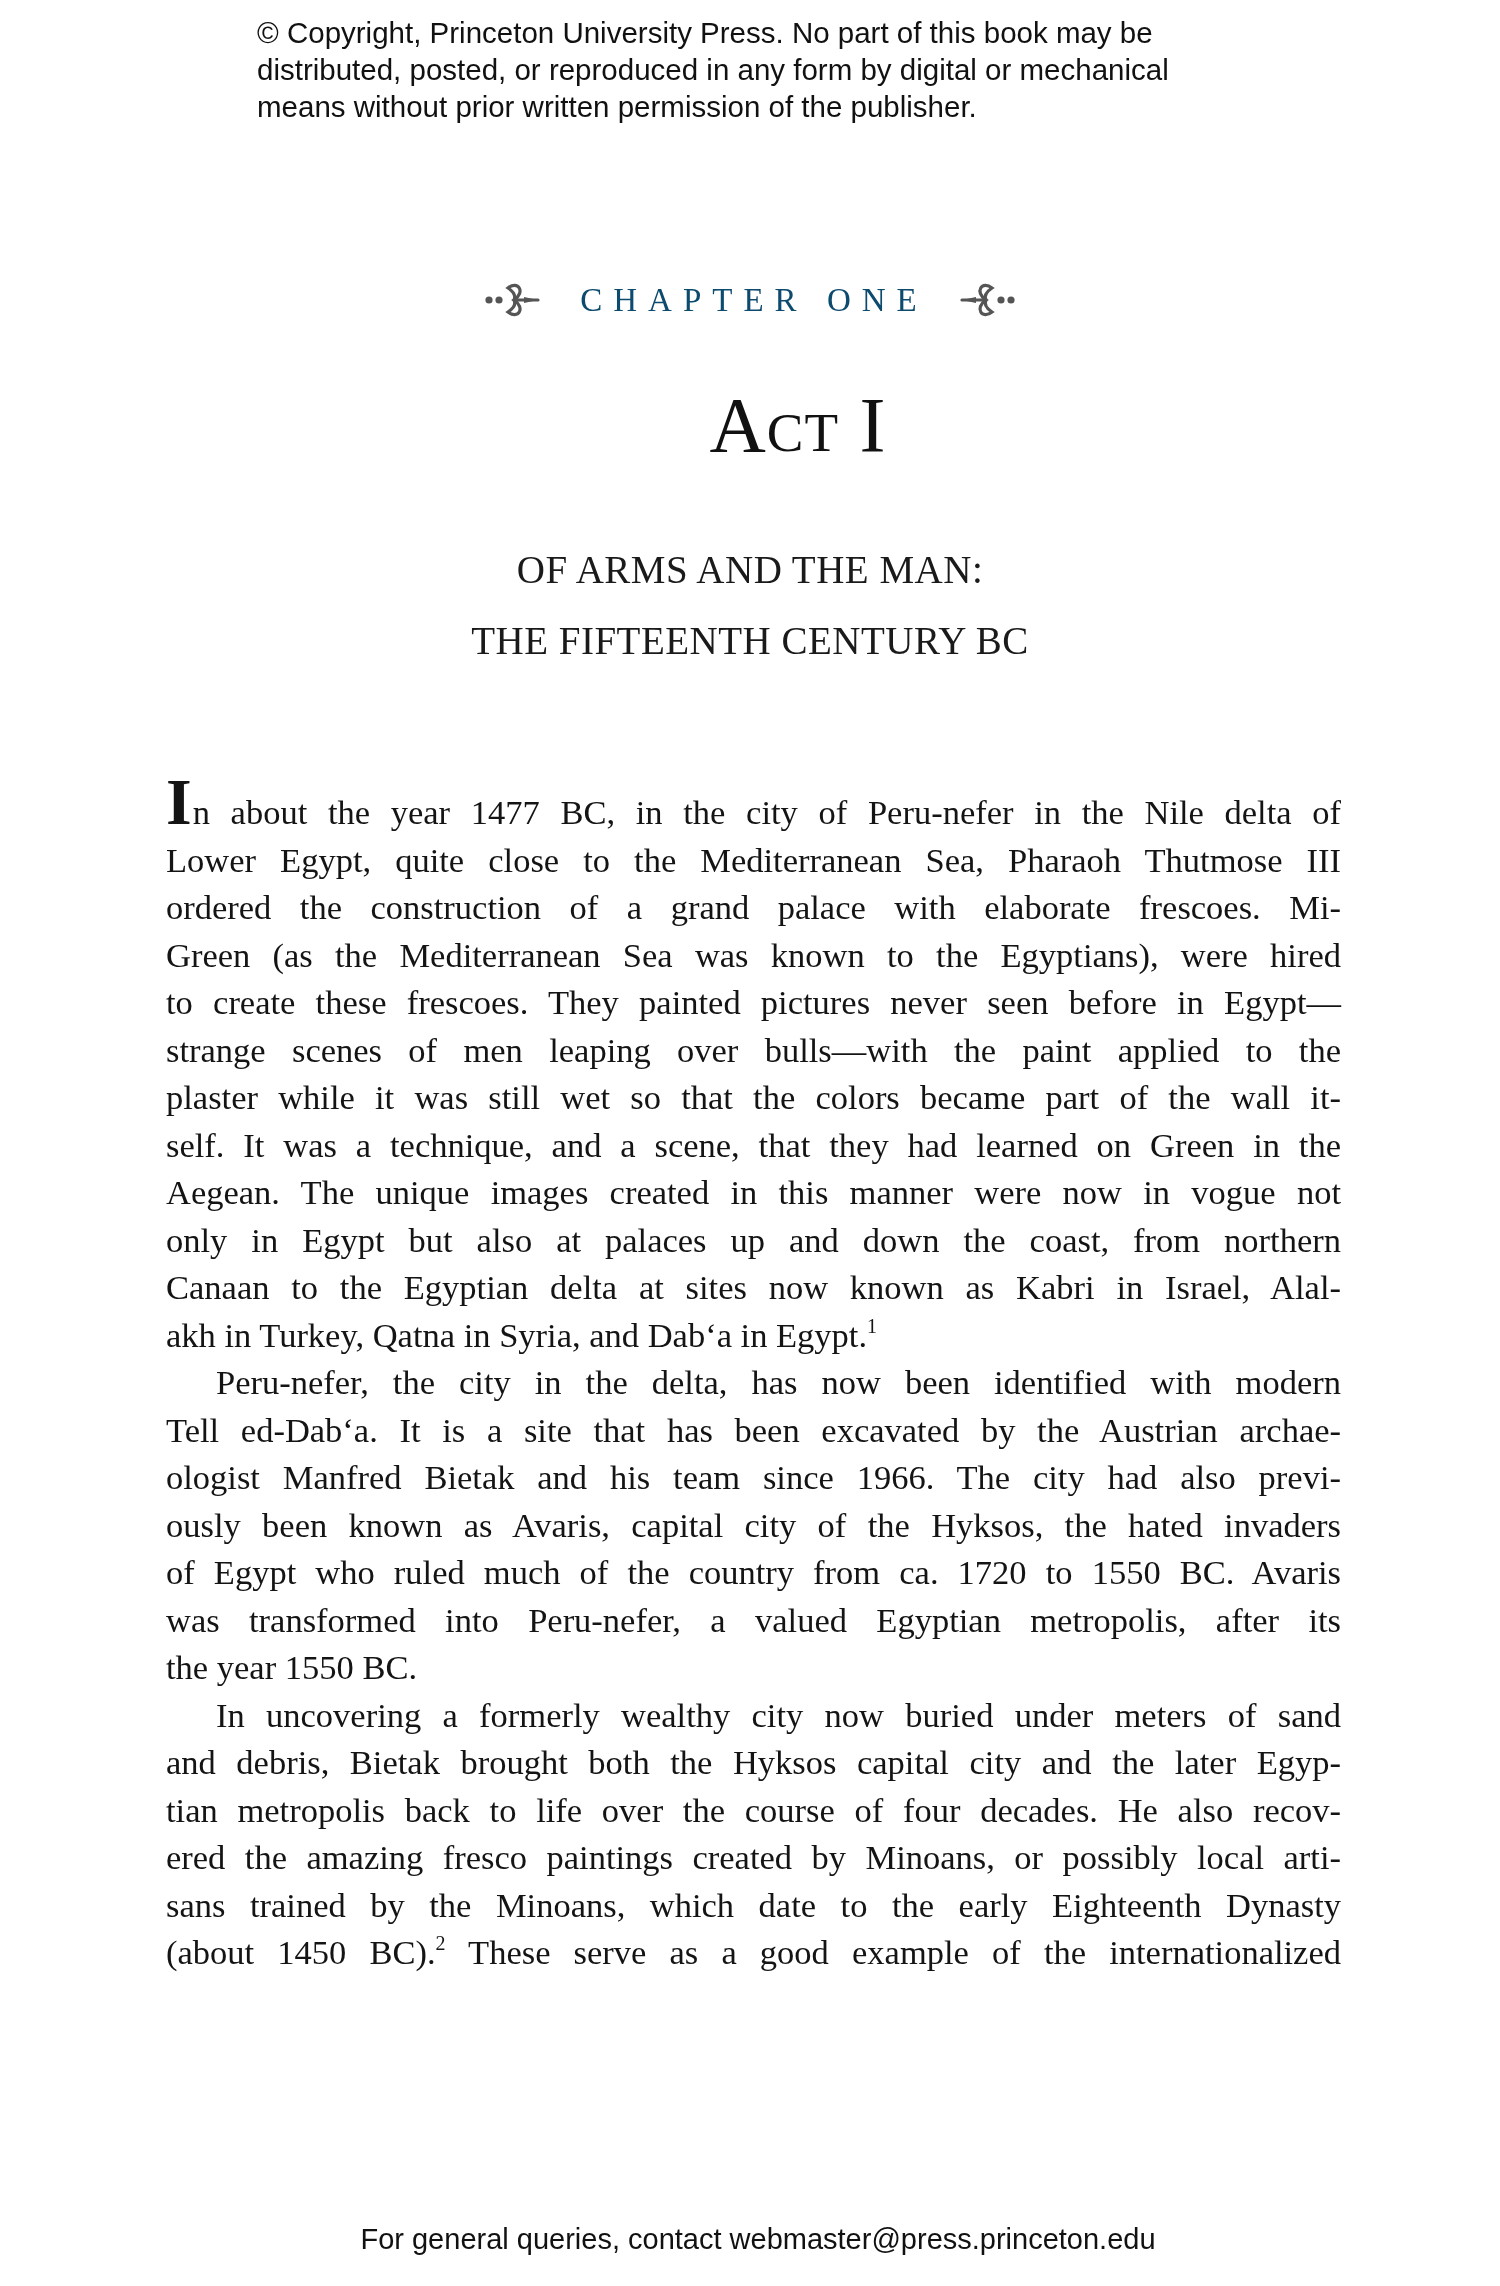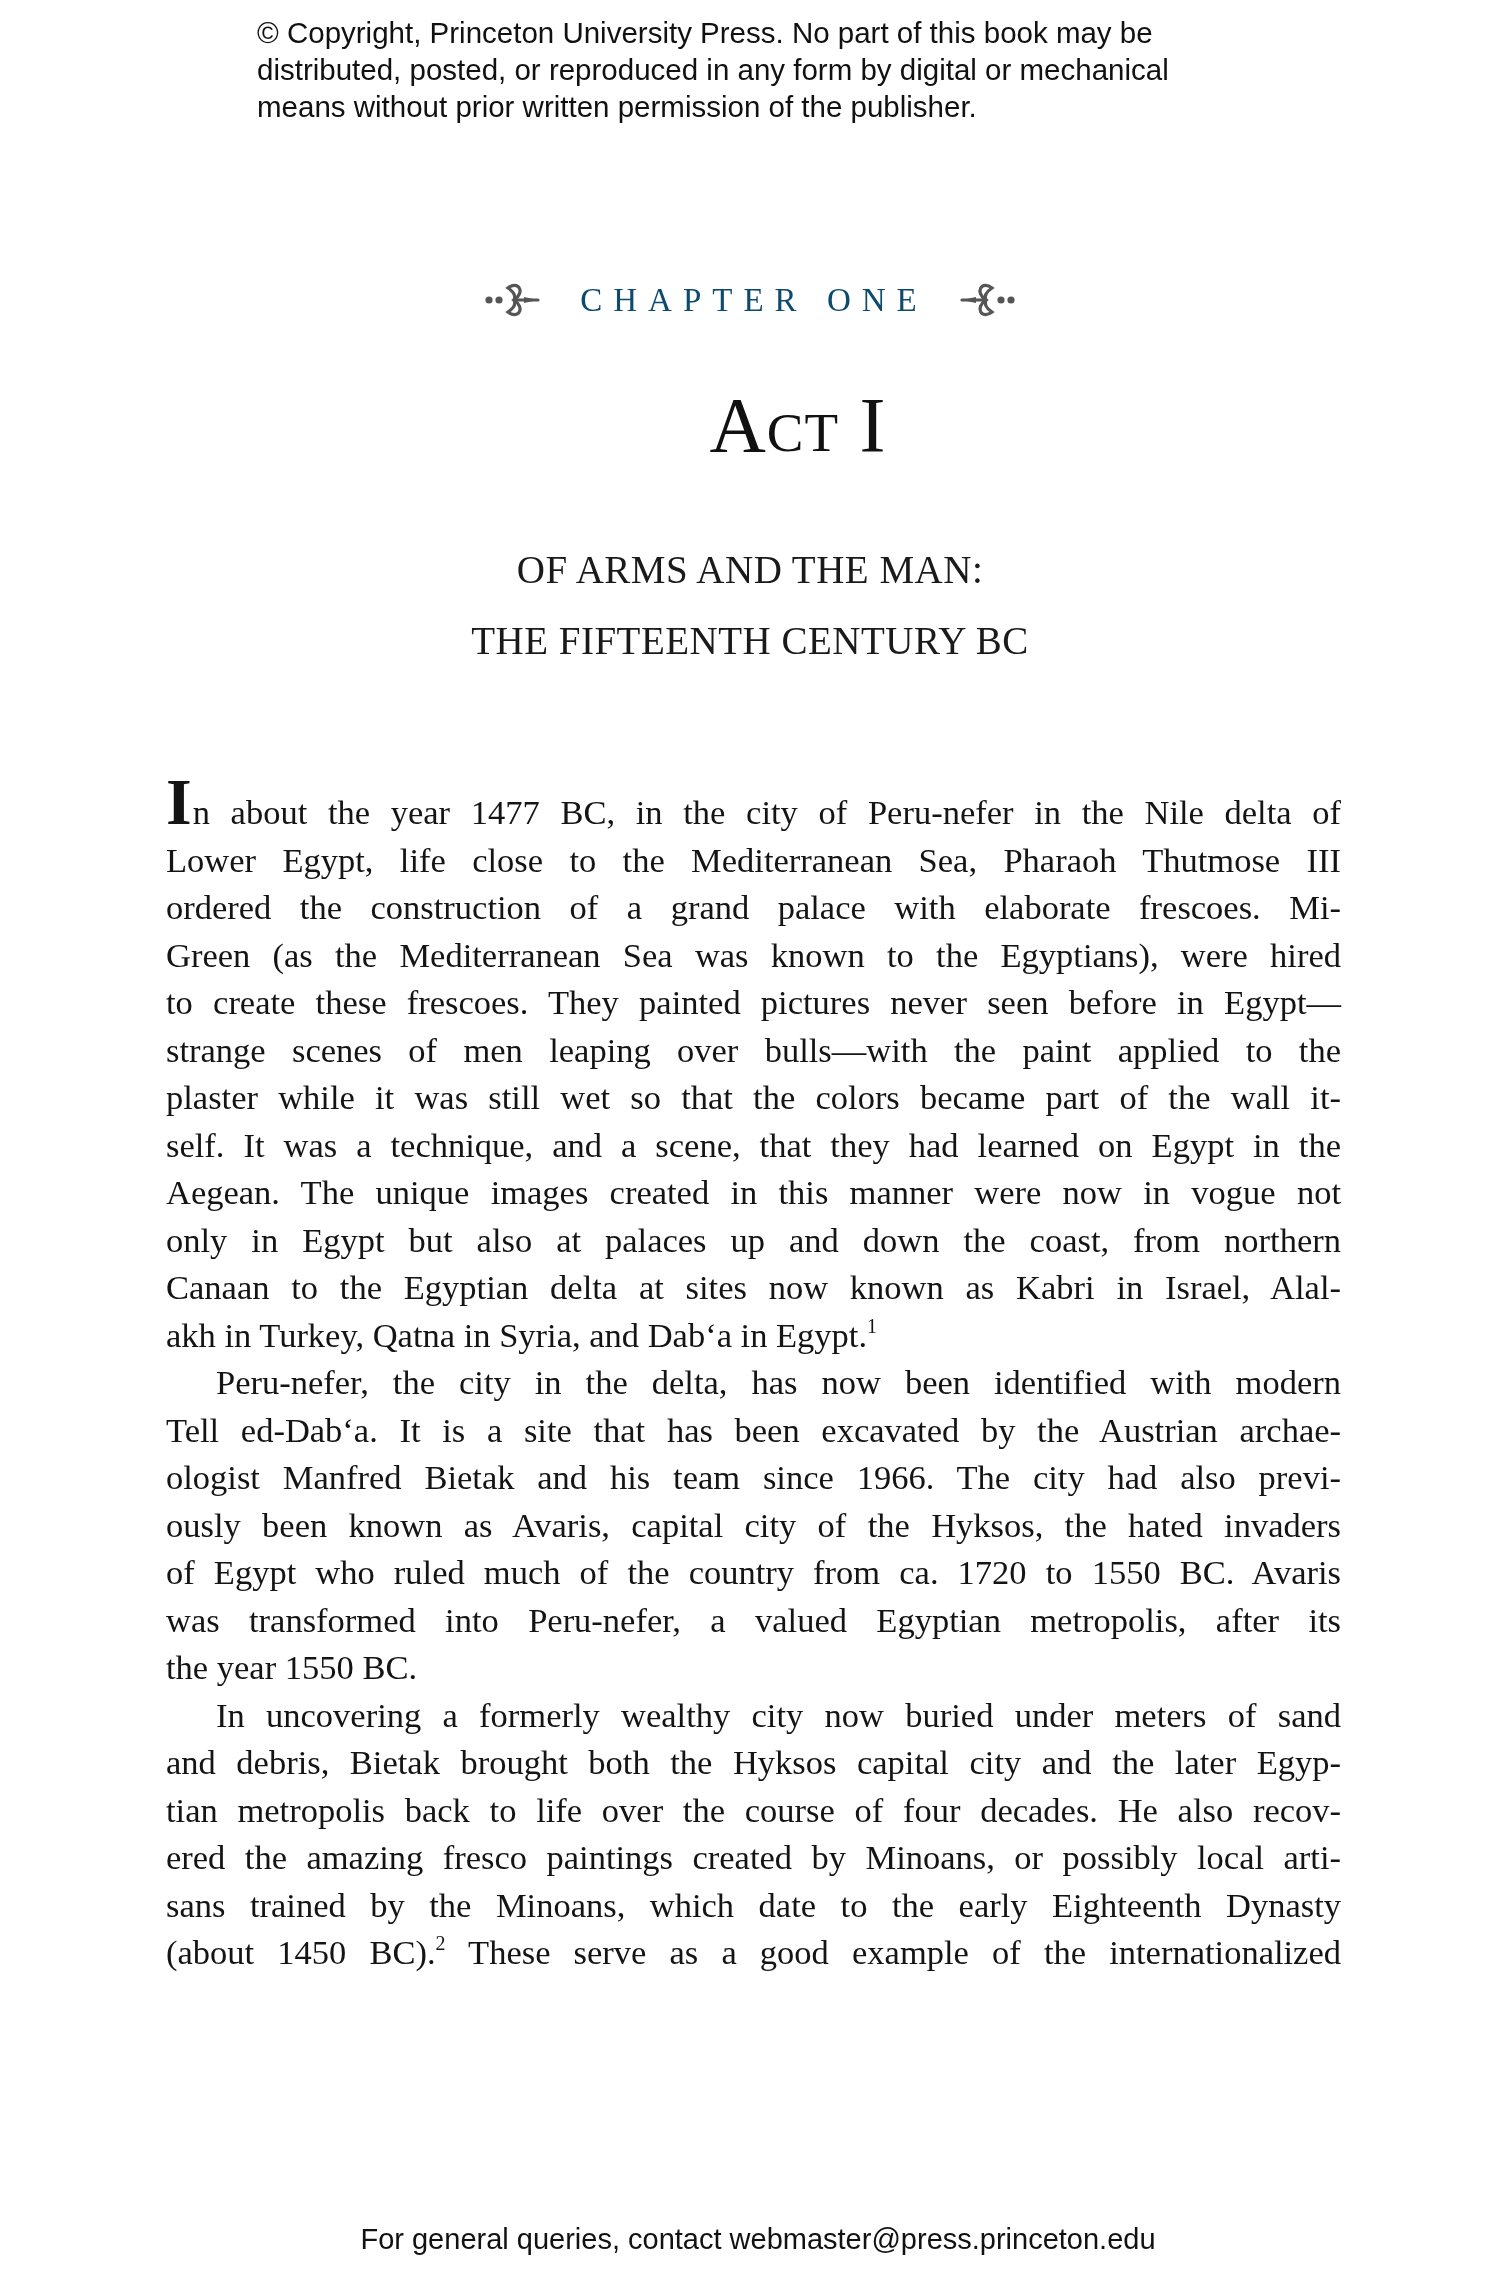--- a/index.html
+++ b/index.html
@@ -155,27 +155,27 @@
 
 <div class="act-title">Act I</div>
 
 <div class="subtitle l1">OF ARMS AND THE MAN:</div>
 <div class="subtitle l2">THE FIFTEENTH CENTURY BC</div>
 
 <div class="body-text">
 
   <div>
     <span class="line"><span class="dropcap">I</span><span>n about the year 1477 BC, in the city of Peru-nefer in the Nile delta of</span></span>
-    <span class="line">Lower Egypt, life close to the Mediterranean Sea, Pharaoh Thutmose III</span>
+    <span class="line">Lower Egypt, quite close to the Mediterranean Sea, Pharaoh Thutmose III</span>
     <span class="line">ordered the construction of a grand palace with elaborate frescoes. Mi-</span>
     <span class="line">Green (as the Mediterranean Sea was known to the Egyptians), were hired</span>
     <span class="line">to create these frescoes. They painted pictures never seen before in Egypt—</span>
     <span class="line">strange scenes of men leaping over bulls—with the paint applied to the</span>
     <span class="line">plaster while it was still wet so that the colors became part of the wall it-</span>
-    <span class="line">self. It was a technique, and a scene, that they had learned on Egypt in the</span>
+    <span class="line">self. It was a technique, and a scene, that they had learned on Green in the</span>
     <span class="line">Aegean. The unique images created in this manner were now in vogue not</span>
     <span class="line">only in Egypt but also at palaces up and down the coast, from northern</span>
     <span class="line">Canaan to the Egyptian delta at sites now known as Kabri in Israel, Alal-</span>
     <span class="line last"><span>akh in Turkey, Qatna in Syria, and Dab‘a in Egypt.</span><sup class="fn">1</sup></span>
   </div>
 
   <div>
     <span class="line indent">Peru-nefer, the city in the delta, has now been identified with modern</span>
     <span class="line">Tell ed-Dab‘a. It is a site that has been excavated by the Austrian archae-</span>
     <span class="line">ologist Manfred Bietak and his team since 1966. The city had also previ-</span>

